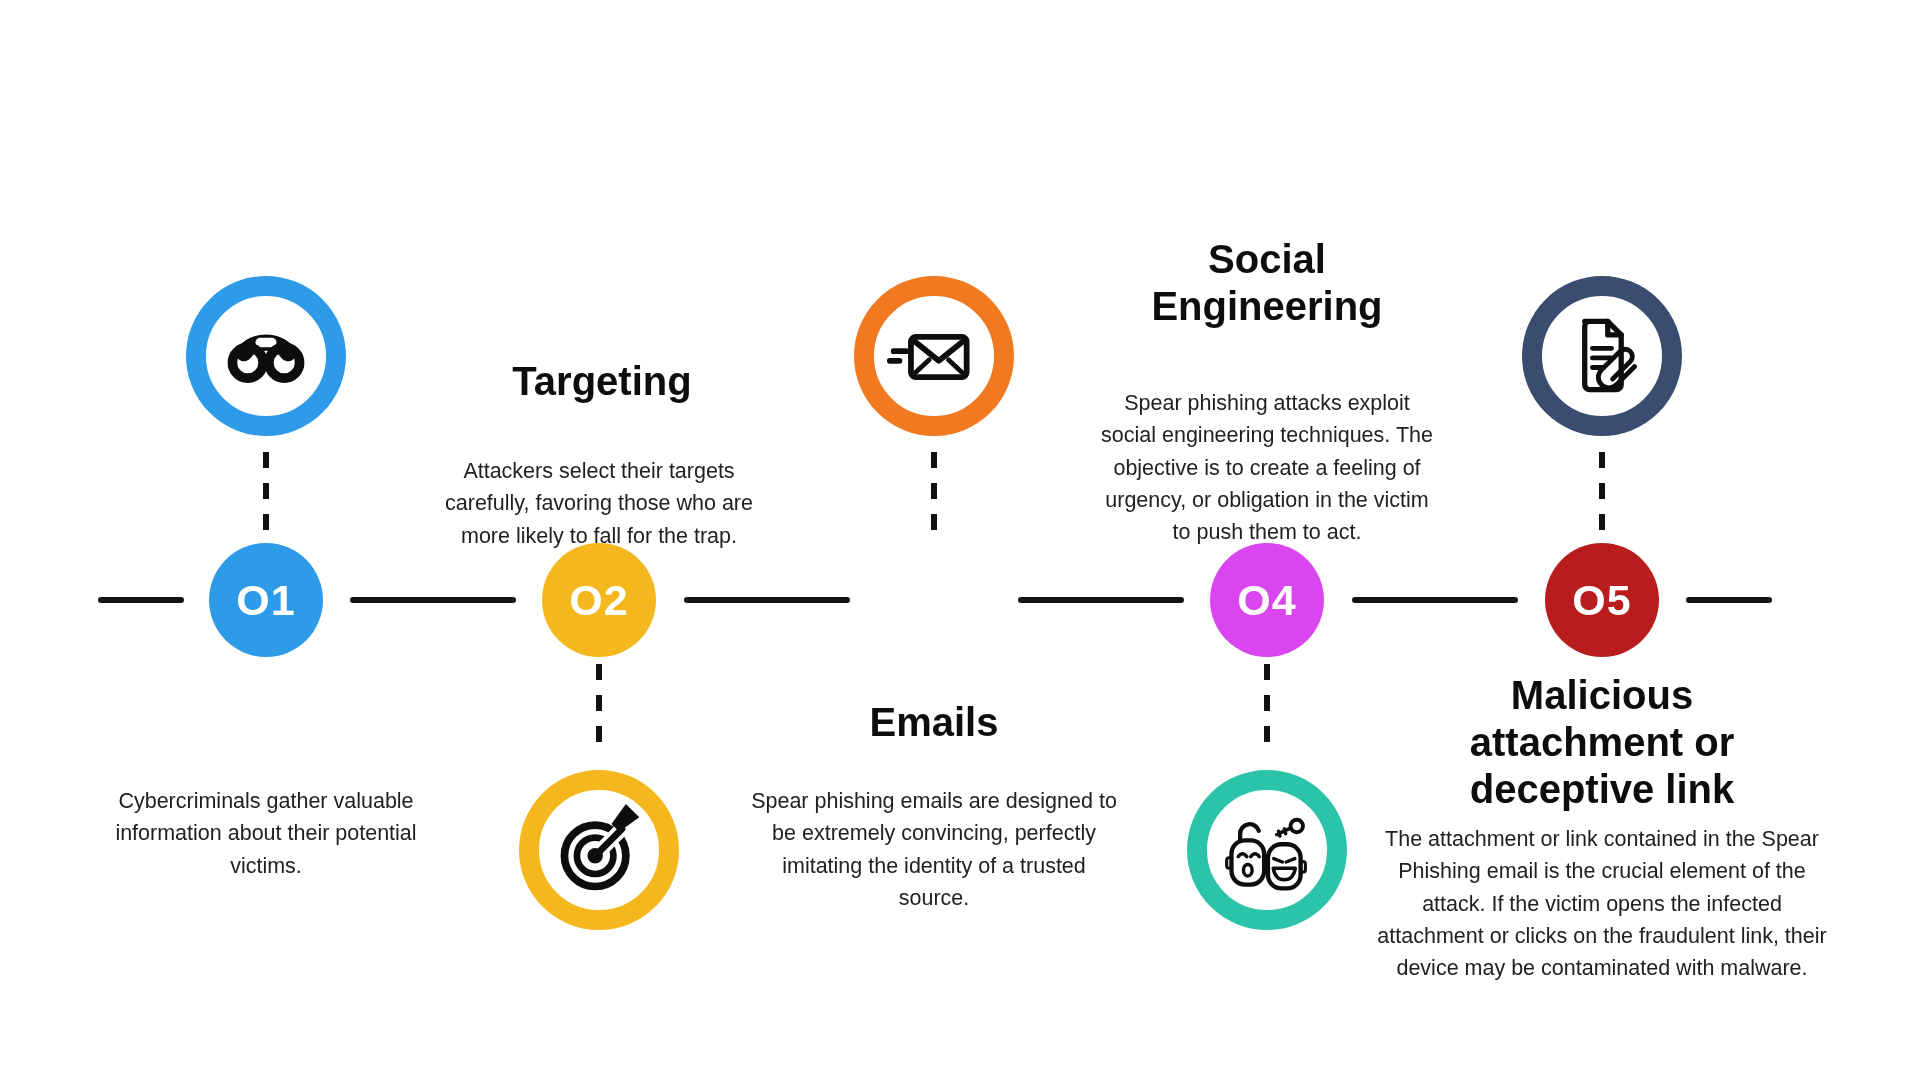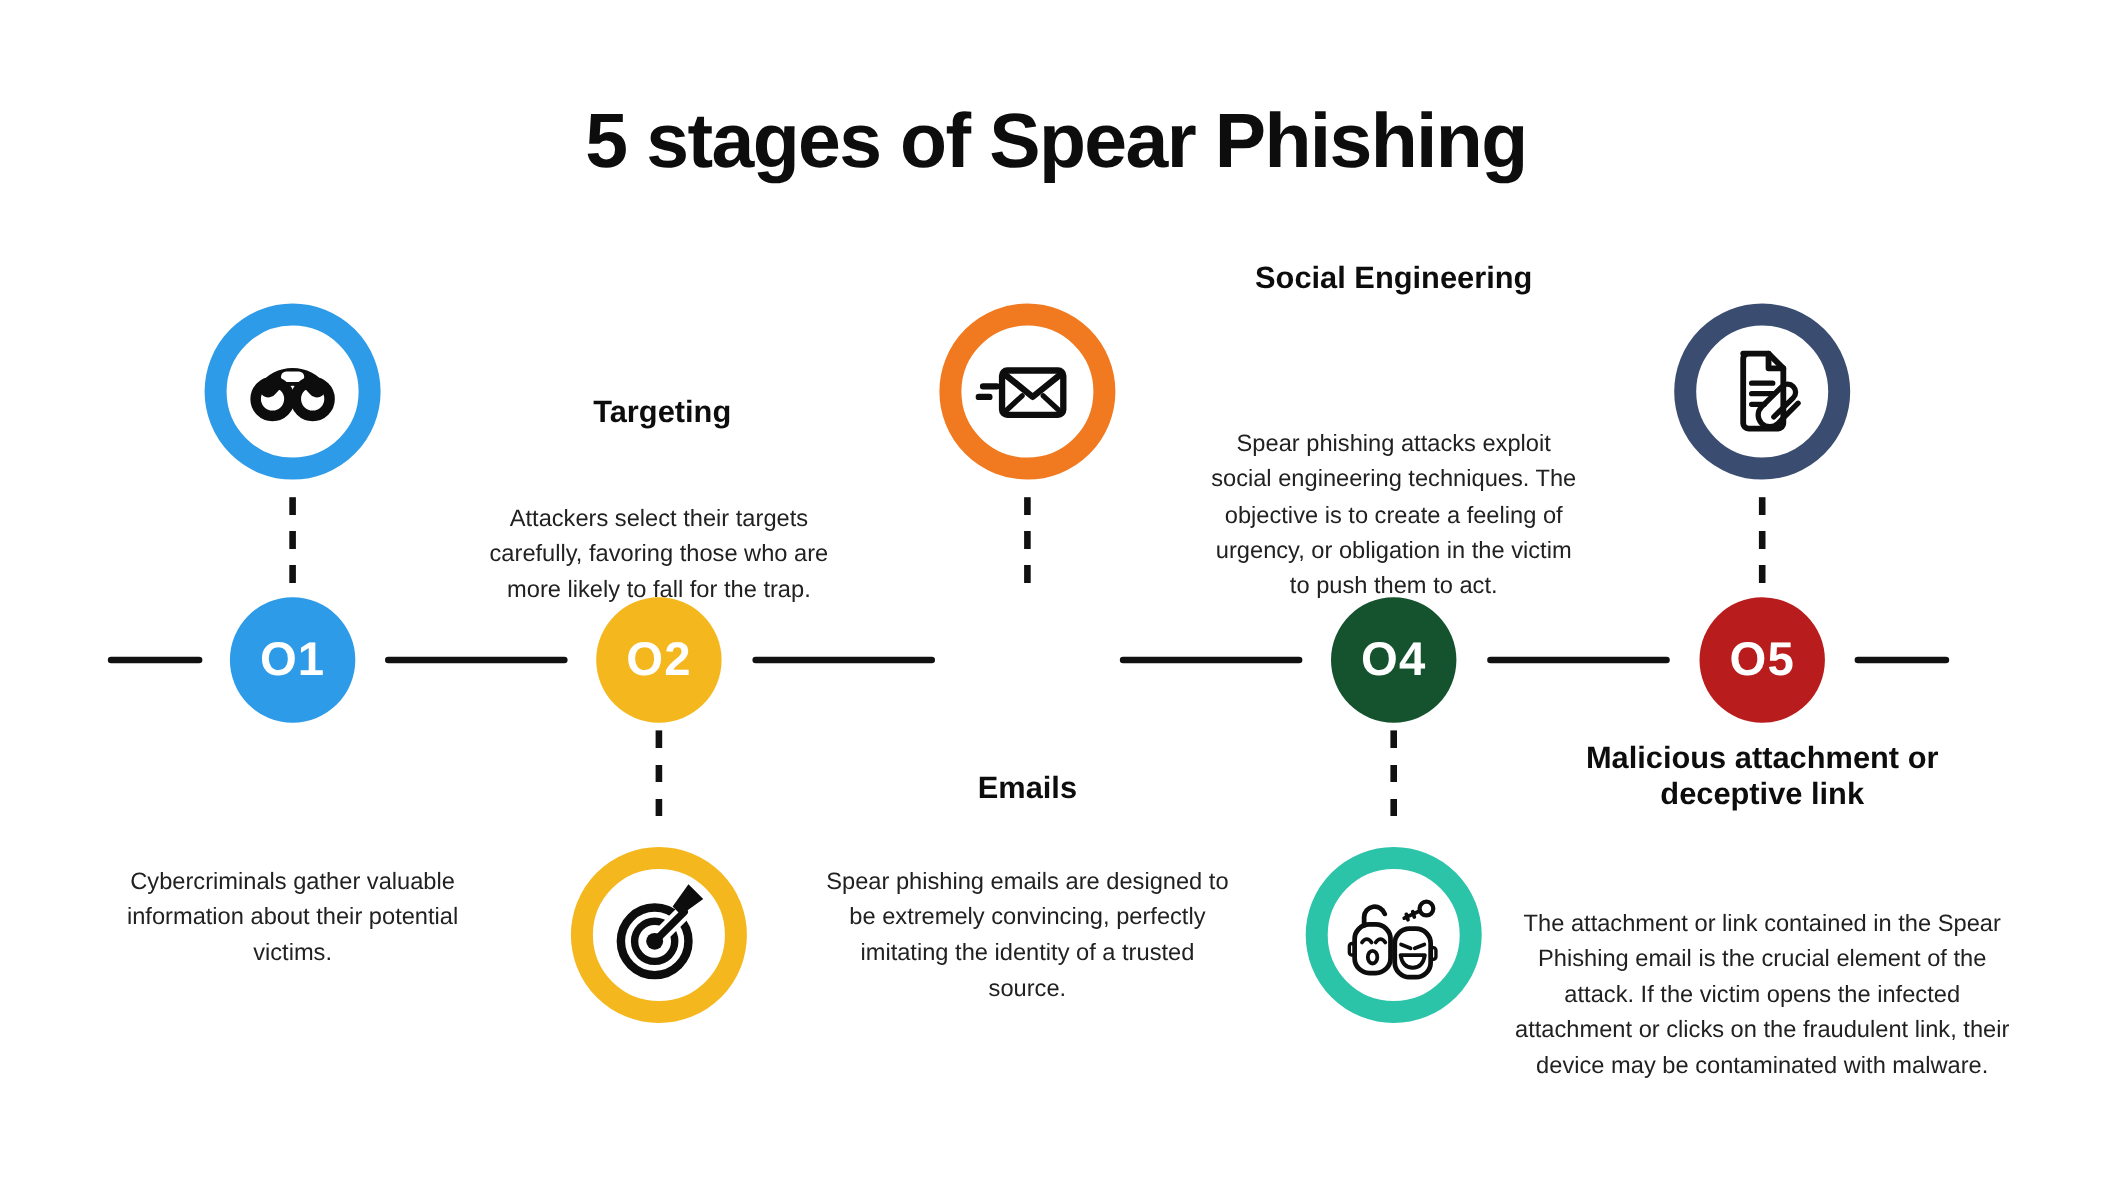--- a/index.html
+++ b/index.html
@@ -21,41 +21,40 @@
         border:20px solid #000;background:#fff;display:flex;align-items:center;justify-content:center;}
   .ring svg{width:96px;height:96px;display:block;}
   .ring.above{top:276px}.ring.below{top:770px}
   .ring.c1{left:186px}.ring.c2{left:519px}.ring.c3{left:854px}.ring.c4{left:1187px}.ring.c5{left:1522px}
   
   .dash{position:absolute;width:6px;
         background-image:repeating-linear-gradient(180deg,#111 0 16px,transparent 16px 31px);}
   .dash.above{top:452px;height:90px}.dash.below{top:664px;height:92px}
   .dash.c1{left:263px}.dash.c2{left:596px}.dash.c3{left:931px}.dash.c4{left:1264px}.dash.c5{left:1599px}
   
-  .h{position:absolute;font-weight:bold;font-size:28px;line-height:1.18;text-align:center;color:#0d0d0d;}
+  .h{position:absolute;font-weight:bold;font-size:40px;line-height:1.18;text-align:center;color:#0d0d0d;}
   .h.c1{left:96px;width:340px;top:699px}
   .h.c2{left:432px;width:340px;top:358px}
   .h.c3{left:764px;width:340px;top:699px}
   .h.c4{left:1137px;width:260px;top:236px}
   .h.c5{left:1412px;width:380px;top:672px}
   
   .p{position:absolute;font-size:21.5px;line-height:1.5;text-align:center;color:#212121;margin-top:35px;}
   .p.c1{left:101px;width:330px;top:750px}
   .p.c2{left:424px;width:350px;top:420px}
   .p.c3{left:744px;width:380px;top:750px}
   .p.c4{left:1097px;width:340px;top:352px}
   .p.c5{left:1367px;width:470px;top:788px}
   .ic{stroke:#0d0d0d;fill:none;stroke-linecap:round;stroke-linejoin:round;}
 </style>
 </head>
 <body>
 
 <div class="frame">
 
-  <div class="title">5 stages of Spear Phishing</div>
 
   <div class="seg seg1"></div>
   <div class="seg seg2"></div>
   <div class="seg seg3"></div>
   <div class="seg seg4"></div>
   <div class="seg seg5"></div>
   <div class="seg seg6"></div>
 
   <div class="ring above c1" style="border-color: rgb(46, 155, 232);">
     <svg viewBox="0 0 100 100">
@@ -91,21 +90,21 @@
       <path class="ic" d="M31,67 L45,54 M79,67 L65,54" stroke-width="5"></path>
       <path class="ic" d="M8,45 h13 M4,55 h10" stroke-width="6"></path>
     </svg>
   </div>
   <div class="dash above c3"></div>
   <div class="h c3">Emails</div>
   <div class="p c3">Spear phishing emails are designed to be extremely convincing, perfectly imitating the identity of a trusted source.</div>
 
   <div class="h c4">Social Engineering</div>
   <div class="p c4">Spear phishing attacks exploit social engineering techniques. The objective is to create a feeling of urgency, or obligation in the victim to push them to act.</div>
-  <div class="badge c4" style="background-color: #14532d;">O4</div>
+  <div class="badge c4" style="background-color: #d946ef;">O4</div>
   <div class="dash below c4"></div>
   <div class="ring below c4" style="border-color: rgb(43, 196, 169);">
     <svg viewBox="0 0 100 100">
       <rect class="ic" x="13" y="40" width="34" height="46" rx="14" stroke-width="4.5"></rect>
       <path class="ic" d="M22,41 v-8 a10,10 0 0 1 19.5,-3" stroke-width="4.5"></path>
       <path class="ic" d="M20,57 q4.5,-6 9,0 M33,57 q4.5,-6 9,0" stroke-width="3.6"></path>
       <ellipse class="ic" cx="30" cy="71" rx="4.5" ry="6" stroke-width="3.6"></ellipse>
       <rect class="ic" x="8" y="58" width="5" height="11" rx="2.5" stroke-width="3.2"></rect>
       <rect class="ic" x="51" y="44" width="34" height="46" rx="14" stroke-width="4.5"></rect>
       <path class="ic" d="M57,59 l9,3.5 M79,59 l-9,3.5" stroke-width="3.6"></path>

